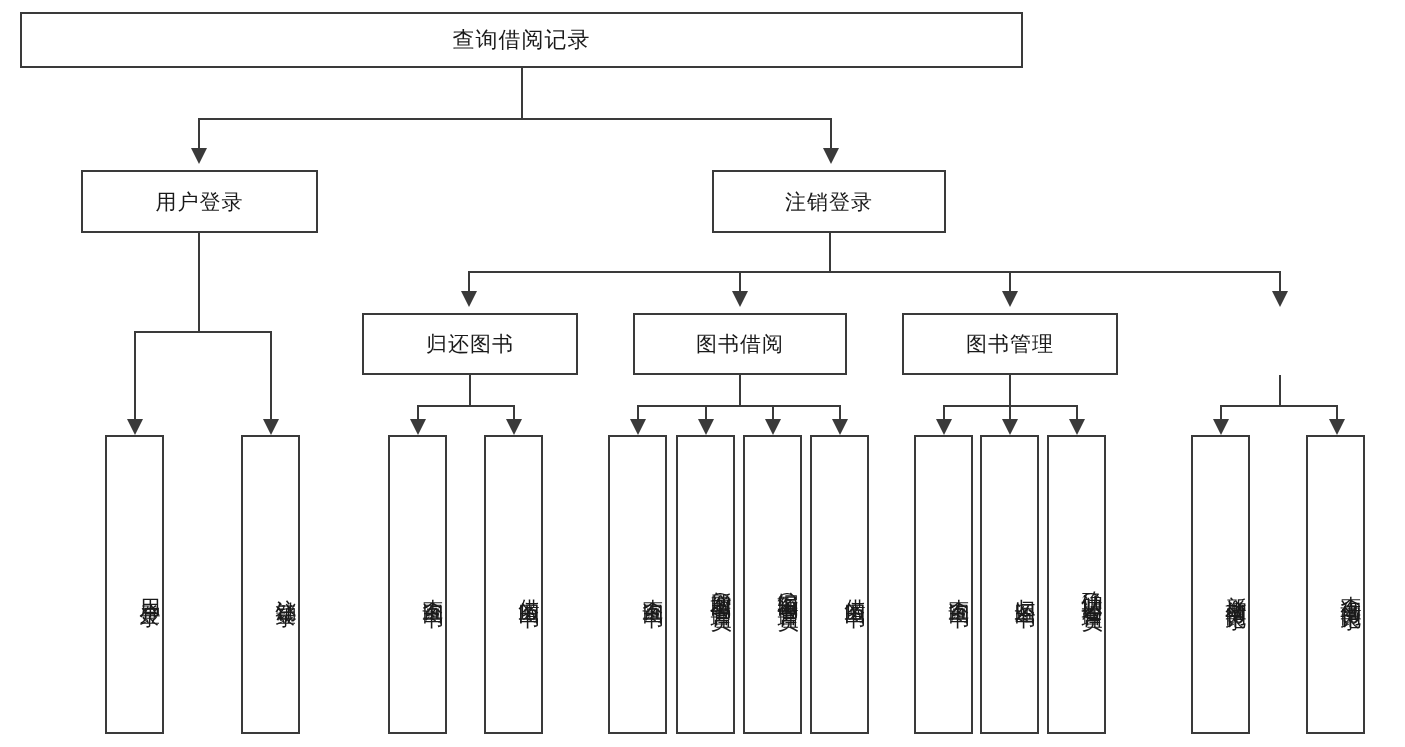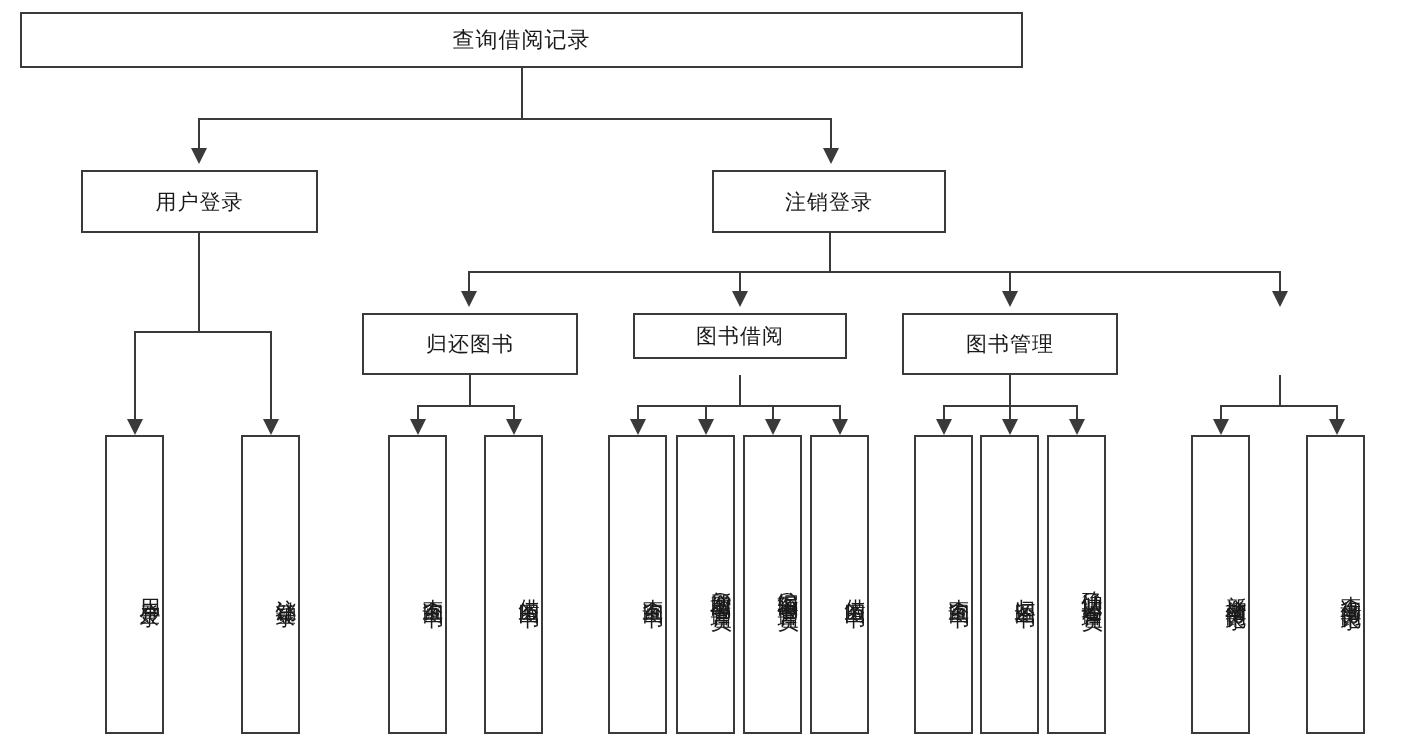--- a/index.html
+++ b/index.html
@@ -117,21 +117,21 @@
   <div class="vline" style="left:739px; top:271px; height:22px;"></div>
   <div class="arrow" style="left:732px; top:291px;"></div>
   <div class="vline" style="left:1009px; top:271px; height:22px;"></div>
   <div class="arrow" style="left:1002px; top:291px;"></div>
   <div class="vline" style="left:1279px; top:271px; height:22px;"></div>
   <div class="arrow" style="left:1272px; top:291px;"></div>
 
   <div class="node node-h" style="left:362px; top:313px; width:216px; height:62px;">
     <span>归还图书</span>
   </div>
-  <div class="node node-h" style="left:633px; top:313px; width:214px; height:46px;">
+  <div class="node node-h" style="left:633px; top:313px; width:214px; height:62px;">
     <span>图书借阅</span>
   </div>
   <div class="node node-h" style="left:902px; top:313px; width:216px; height:62px;">
     <span>图书管理</span>
   </div>
 
   <div class="vline" style="left:469px; top:375px; height:32px;"></div>
   <div class="hline" style="left:417px; top:405px; width:98px;"></div>
   <div class="vline" style="left:417px; top:405px; height:16px;"></div>
   <div class="arrow" style="left:410px; top:419px;"></div>

